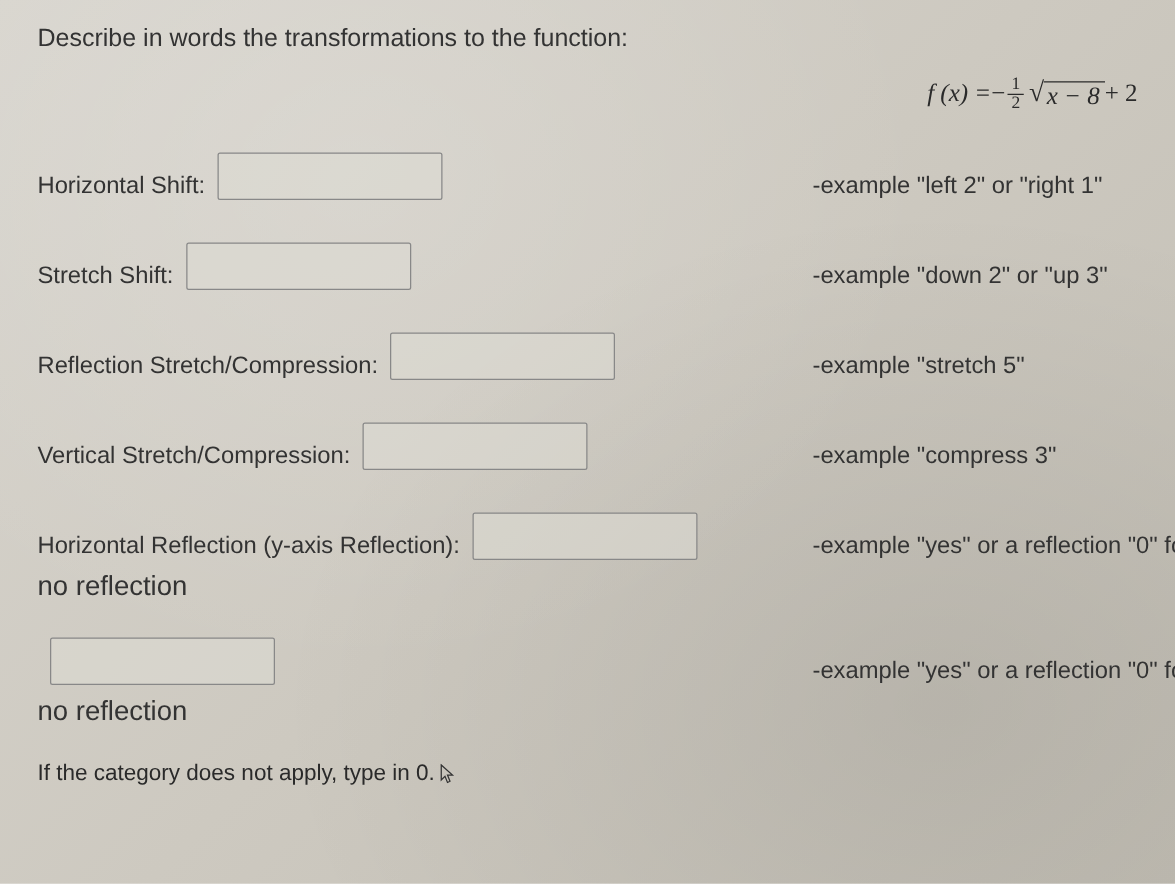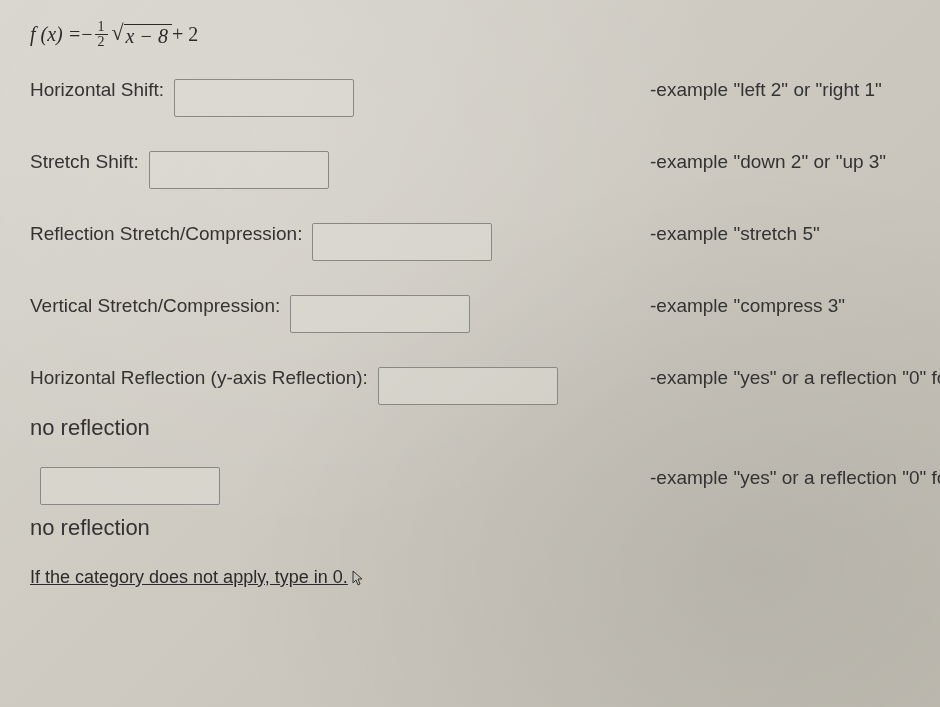--- a/index.html
+++ b/index.html
@@ -38,20 +38,21 @@
       color: #333;
     }
     .equation {
       font-size: 20px;
       font-family: 'Times New Roman', serif;
       font-style: italic;
       margin-bottom: 30px;
       color: #2a2a2a;
       display: flex;
       align-items: center;
+      justify-content: flex-end;
     }
     .equation .fn {
       font-style: italic;
     }
     .equation .upright {
       font-style: normal;
     }
     .fraction {
       display: inline-flex;
       flex-direction: column;
@@ -80,21 +81,21 @@
       font-size: 22px;
       line-height: 1;
     }
     .sqrt-content {
       border-top: 1.5px solid #2a2a2a;
       padding: 0 4px 0 2px;
       margin-top: 2px;
     }
     .field-row {
       display: flex;
-      align-items: flex-start;
+      align-items: flex-end;
       margin-bottom: 32px;
       min-height: 40px;
     }
     .field-label {
       font-size: 19px;
       color: #333;
       white-space: nowrap;
     }
     .input-box {
       display: inline-block;
@@ -122,37 +123,37 @@
       margin-bottom: 26px;
     }
     .final-note {
       font-size: 18px;
       color: #2a2a2a;
       font-weight: 500;
       margin-top: 8px;
       display: flex;
       align-items: center;
       gap: 4px;
-      text-decoration: underline;
     }
     .cursor-icon {
       display: inline-block;
       width: 12px;
       height: 16px;
       position: relative;
     }
     .cursor-icon svg {
       width: 100%;
       height: 100%;
     }
   </style>
 </head>
 <body>
 <div class="content">
 
+<div class="prompt-line">Describe in words the transformations to the function:</div>
 
 <div class="equation">
   <span class="fn">f (x) = </span>
   <span class="upright">−</span>
   <span class="fraction">
     <span class="num">1</span>
     <span class="den">2</span>
   </span>
   <span class="sqrt-wrap">
     <span class="sqrt-symbol">√</span>

